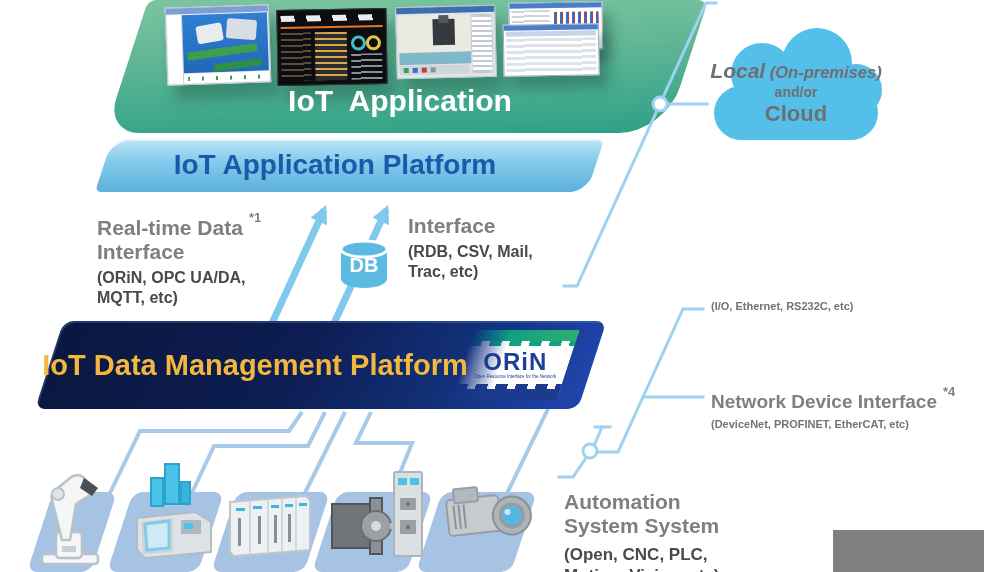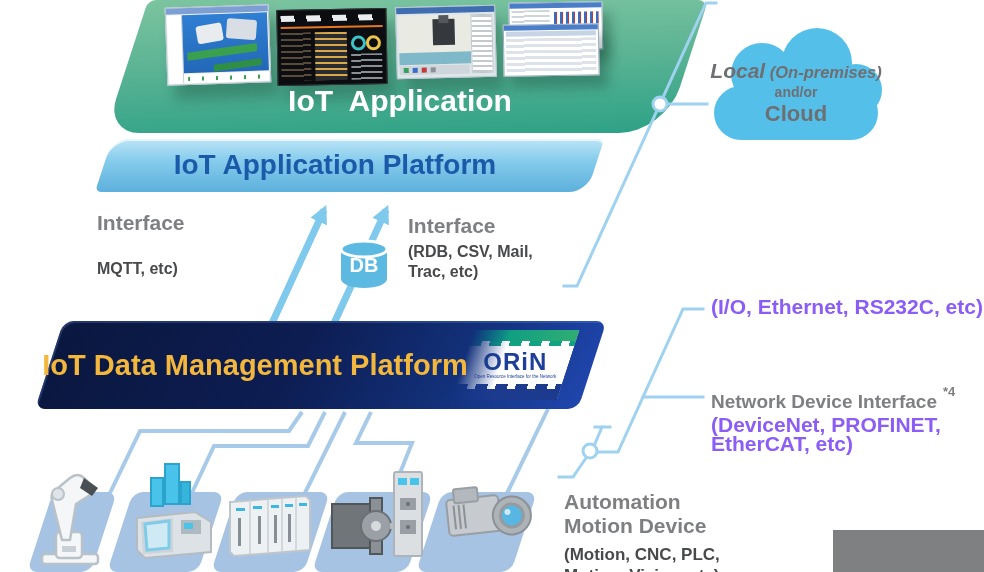--- a/index.html
+++ b/index.html
@@ -23,21 +23,21 @@
   .deco{z-index:4;}
   .txt{z-index:6;}
   
   .thumb{position:absolute;z-index:4;border:1px solid #b9c4cf;background:#eef1f4;
     box-shadow:8px 14px 14px rgba(10,50,35,.30);}
   .tbar{position:absolute;left:0;right:0;top:0;height:6px;}
   
   .if-head{font-size:21px;line-height:24px;font-weight:bold;color:#7e7f82;}
   .if-head-sm{font-size:19px;line-height:23px;font-weight:bold;color:#7e7f82;}
   .if-det{font-size:16px;line-height:20px;font-weight:bold;color:#48494b;margin-top:4px;}
-  .if-det-sm{font-size:21px;line-height:19px;font-weight:bold;color:#8b5cf6;margin-top:2px;}
+  .if-det-sm{font-size:11px;line-height:19px;font-weight:bold;color:#737373;margin-top:2px;}
   sup.fn{font-size:13px;font-weight:bold;color:#7e7f82;position:relative;top:-5px;margin-left:6px;}
   #app-title{left:240px;top:84px;width:320px;text-align:center;color:#fff;
     font-size:30px;font-weight:bold;white-space:pre;z-index:4;}
   #platform-title{left:100px;top:149px;width:470px;text-align:center;color:#1a5aa8;
     font-size:28px;font-weight:bold;}
   #dmp-title{left:40px;top:349px;width:430px;text-align:center;color:#f2b73c;
     font-size:29px;font-weight:bold;}
   #cloud-text{left:700px;top:60px;width:192px;text-align:center;color:#6e6f72;}
   .cloud-l1{font-size:16.5px;line-height:22px;font-weight:bold;font-style:italic;}
   .cloud-l1 .big{font-size:21px;}
@@ -273,22 +273,23 @@
       <ellipse cx="28" cy="10" rx="23" ry="8" fill="#5cb9e2" stroke="#fff" stroke-width="3"></ellipse>
     </svg>
     <span id="db-label">DB</span>
   </div>
 
   <div class="abs" id="app-title">IoT  Application</div>
   <div class="abs txt" id="platform-title">IoT Application Platform</div>
   <div class="abs txt" id="dmp-title">IoT Data Management Platform</div>
 
   <div class="abs txt" style="left:97px;top:211px;">
+    <div class="if-head"><span>Real-time Data</span><sup class="fn">*1</sup></div>
     <div class="if-head">Interface</div>
-    <div class="if-det"><br><span>MQTT, etc)</span></div>
+    <div class="if-det"><span>(ORiN, OPC UA/DA,</span><br><span>MQTT, etc)</span></div>
   </div>
 
   <div class="abs txt" style="left:408px;top:214px;">
     <div class="if-head">Interface</div>
     <div class="if-det"><span>(RDB, CSV, Mail,</span><br><span>Trac, etc)</span></div>
   </div>
 
   <div class="abs txt" style="left:711px;top:295px;">
     <div class="if-det-sm">(I/O, Ethernet, RS232C, etc)</div>
   </div>
@@ -299,21 +300,21 @@
   </div>
 
   <div class="abs txt" id="cloud-text">
     <div class="cloud-l1"><span class="big">Local</span><span> (On-premises)</span></div>
     <div class="cloud-l2">and/or</div>
     <div class="cloud-l3">Cloud</div>
   </div>
 
   <div class="abs txt" style="left:564px;top:490px;">
     <div class="if-head">Automation</div>
-    <div class="if-head">Motion Device</div>
+    <div class="if-head">System System</div>
     <div class="if-det" style="font-size:17px;line-height:21px;margin-top:6px;">
-      <span>(Motion, CNC, PLC,</span><br><span>Motion, Vision,  etc)</span>
+      <span>(Open, CNC, PLC,</span><br><span>Motion, Vision,  etc)</span>
     </div>
   </div>
 
   <div class="abs" id="footer-box"></div>
 
 </div>
 
 </body></html>

